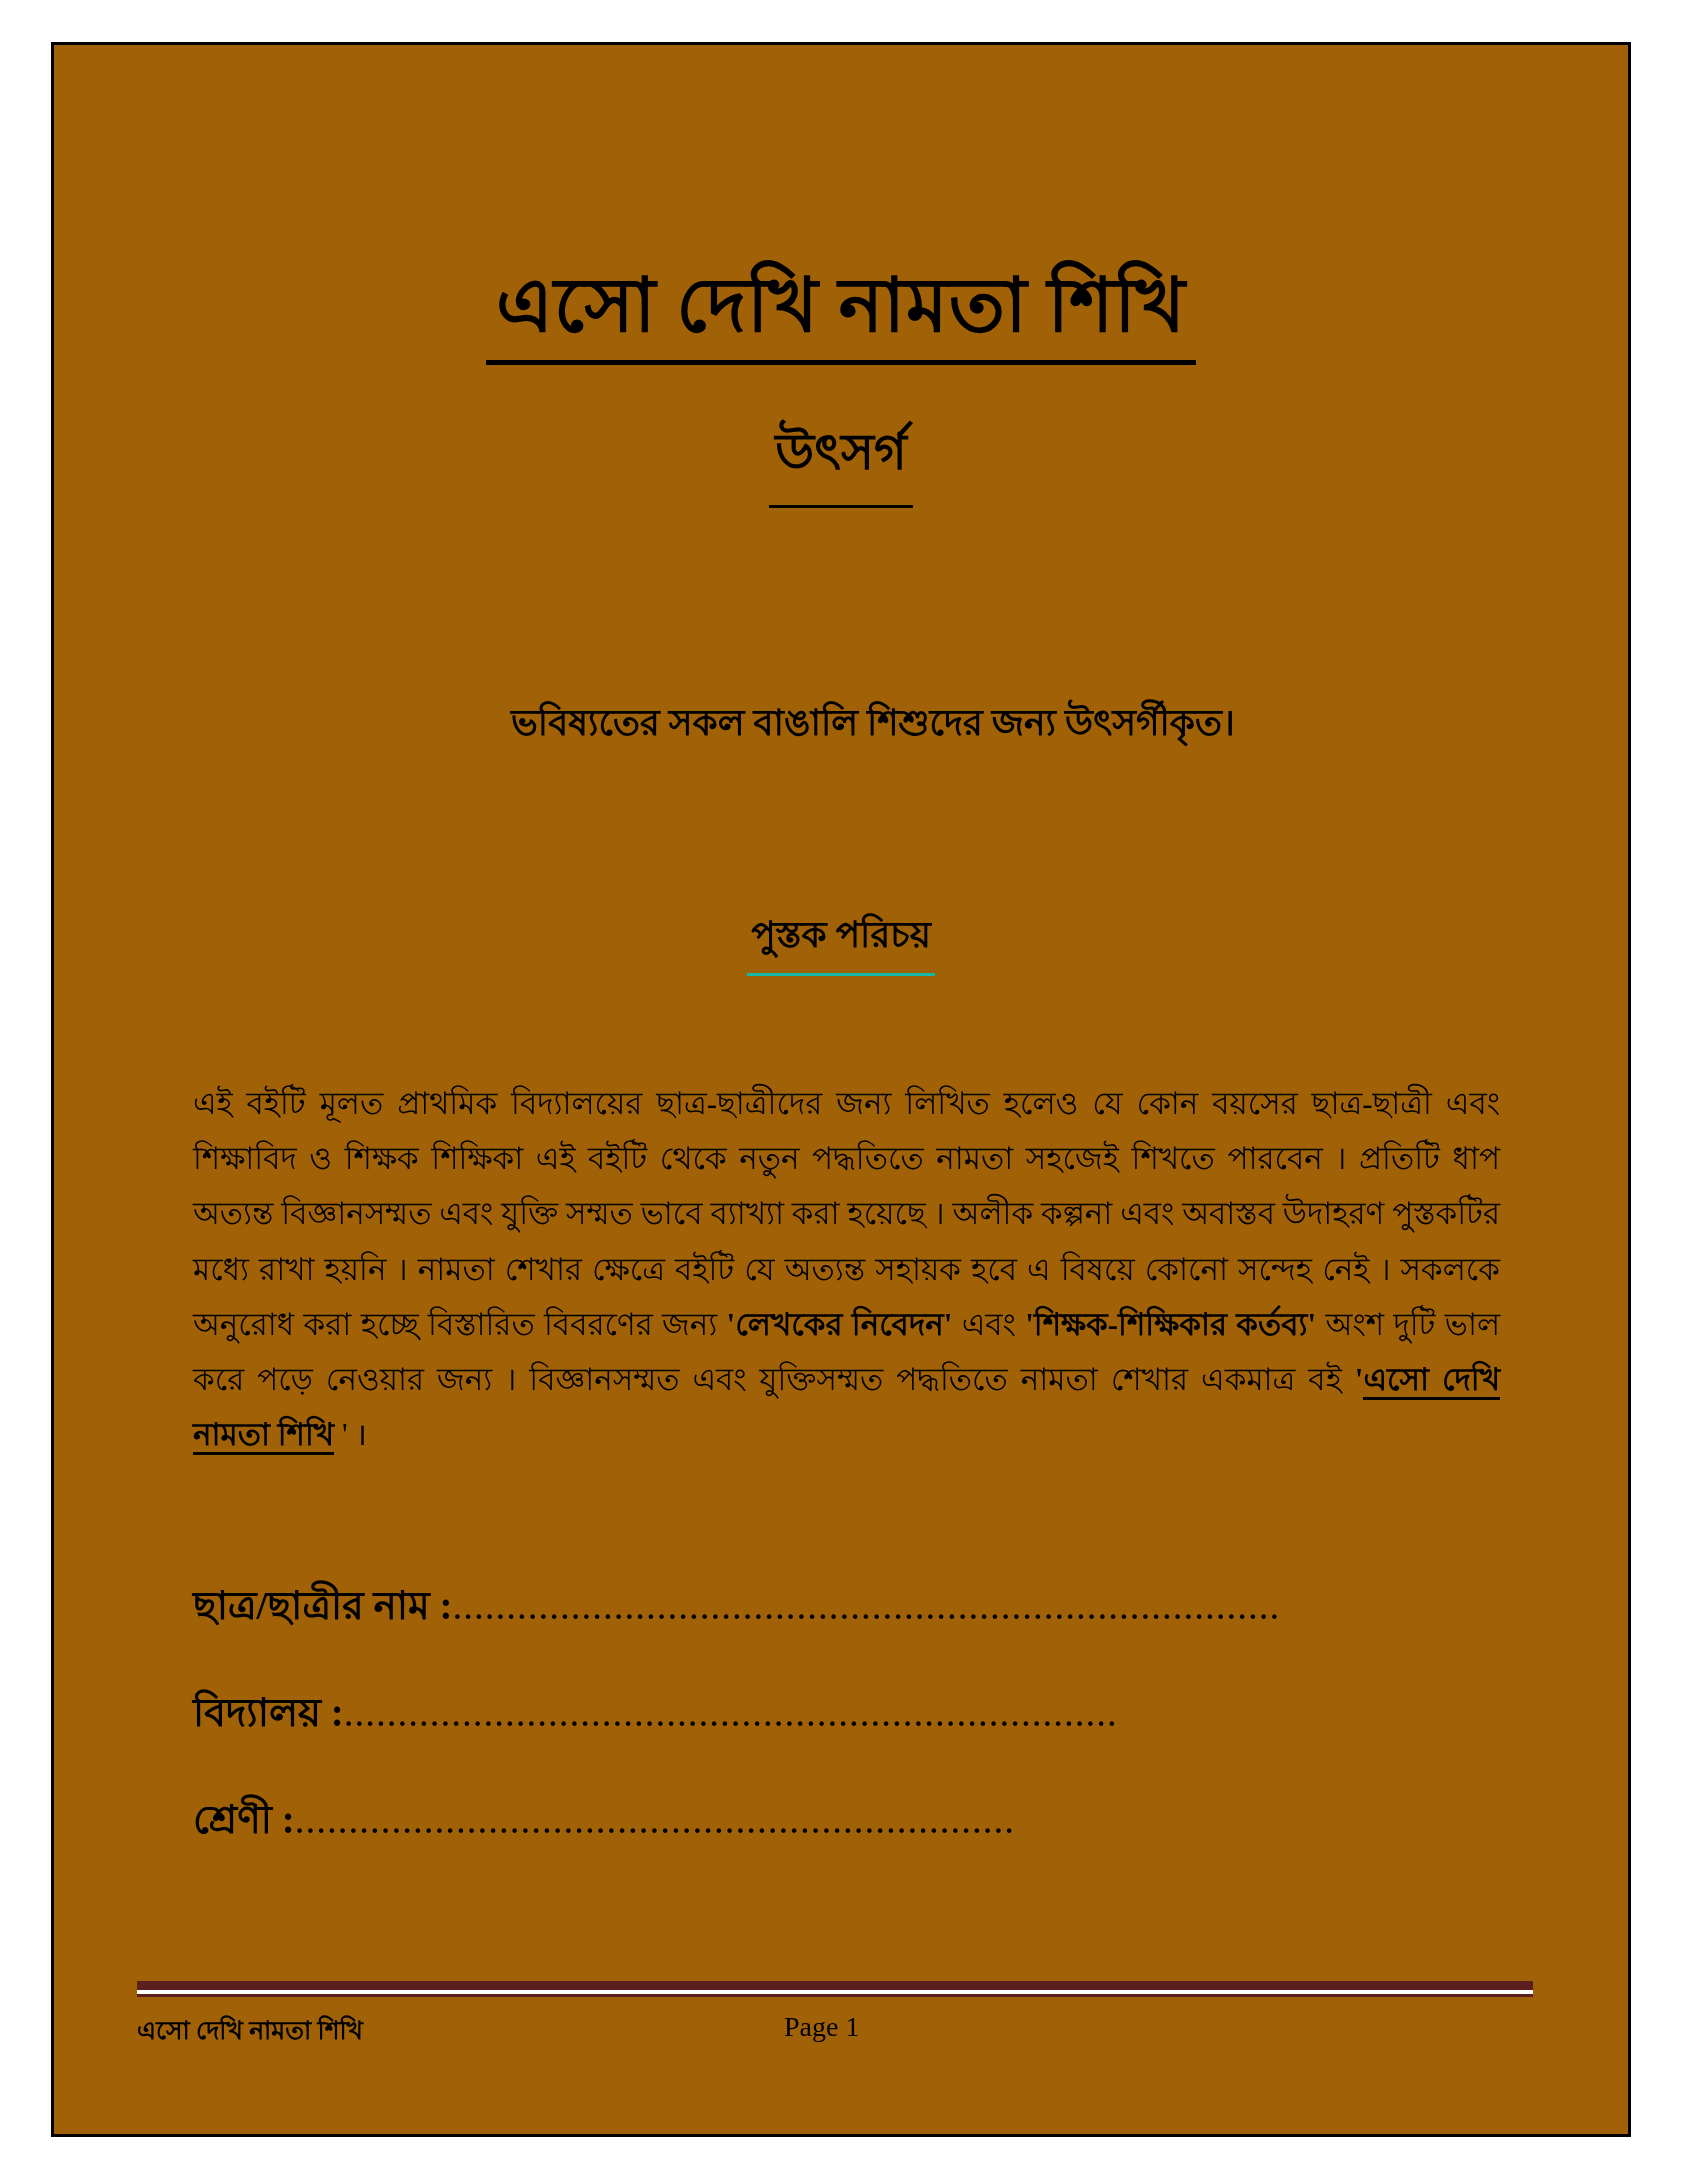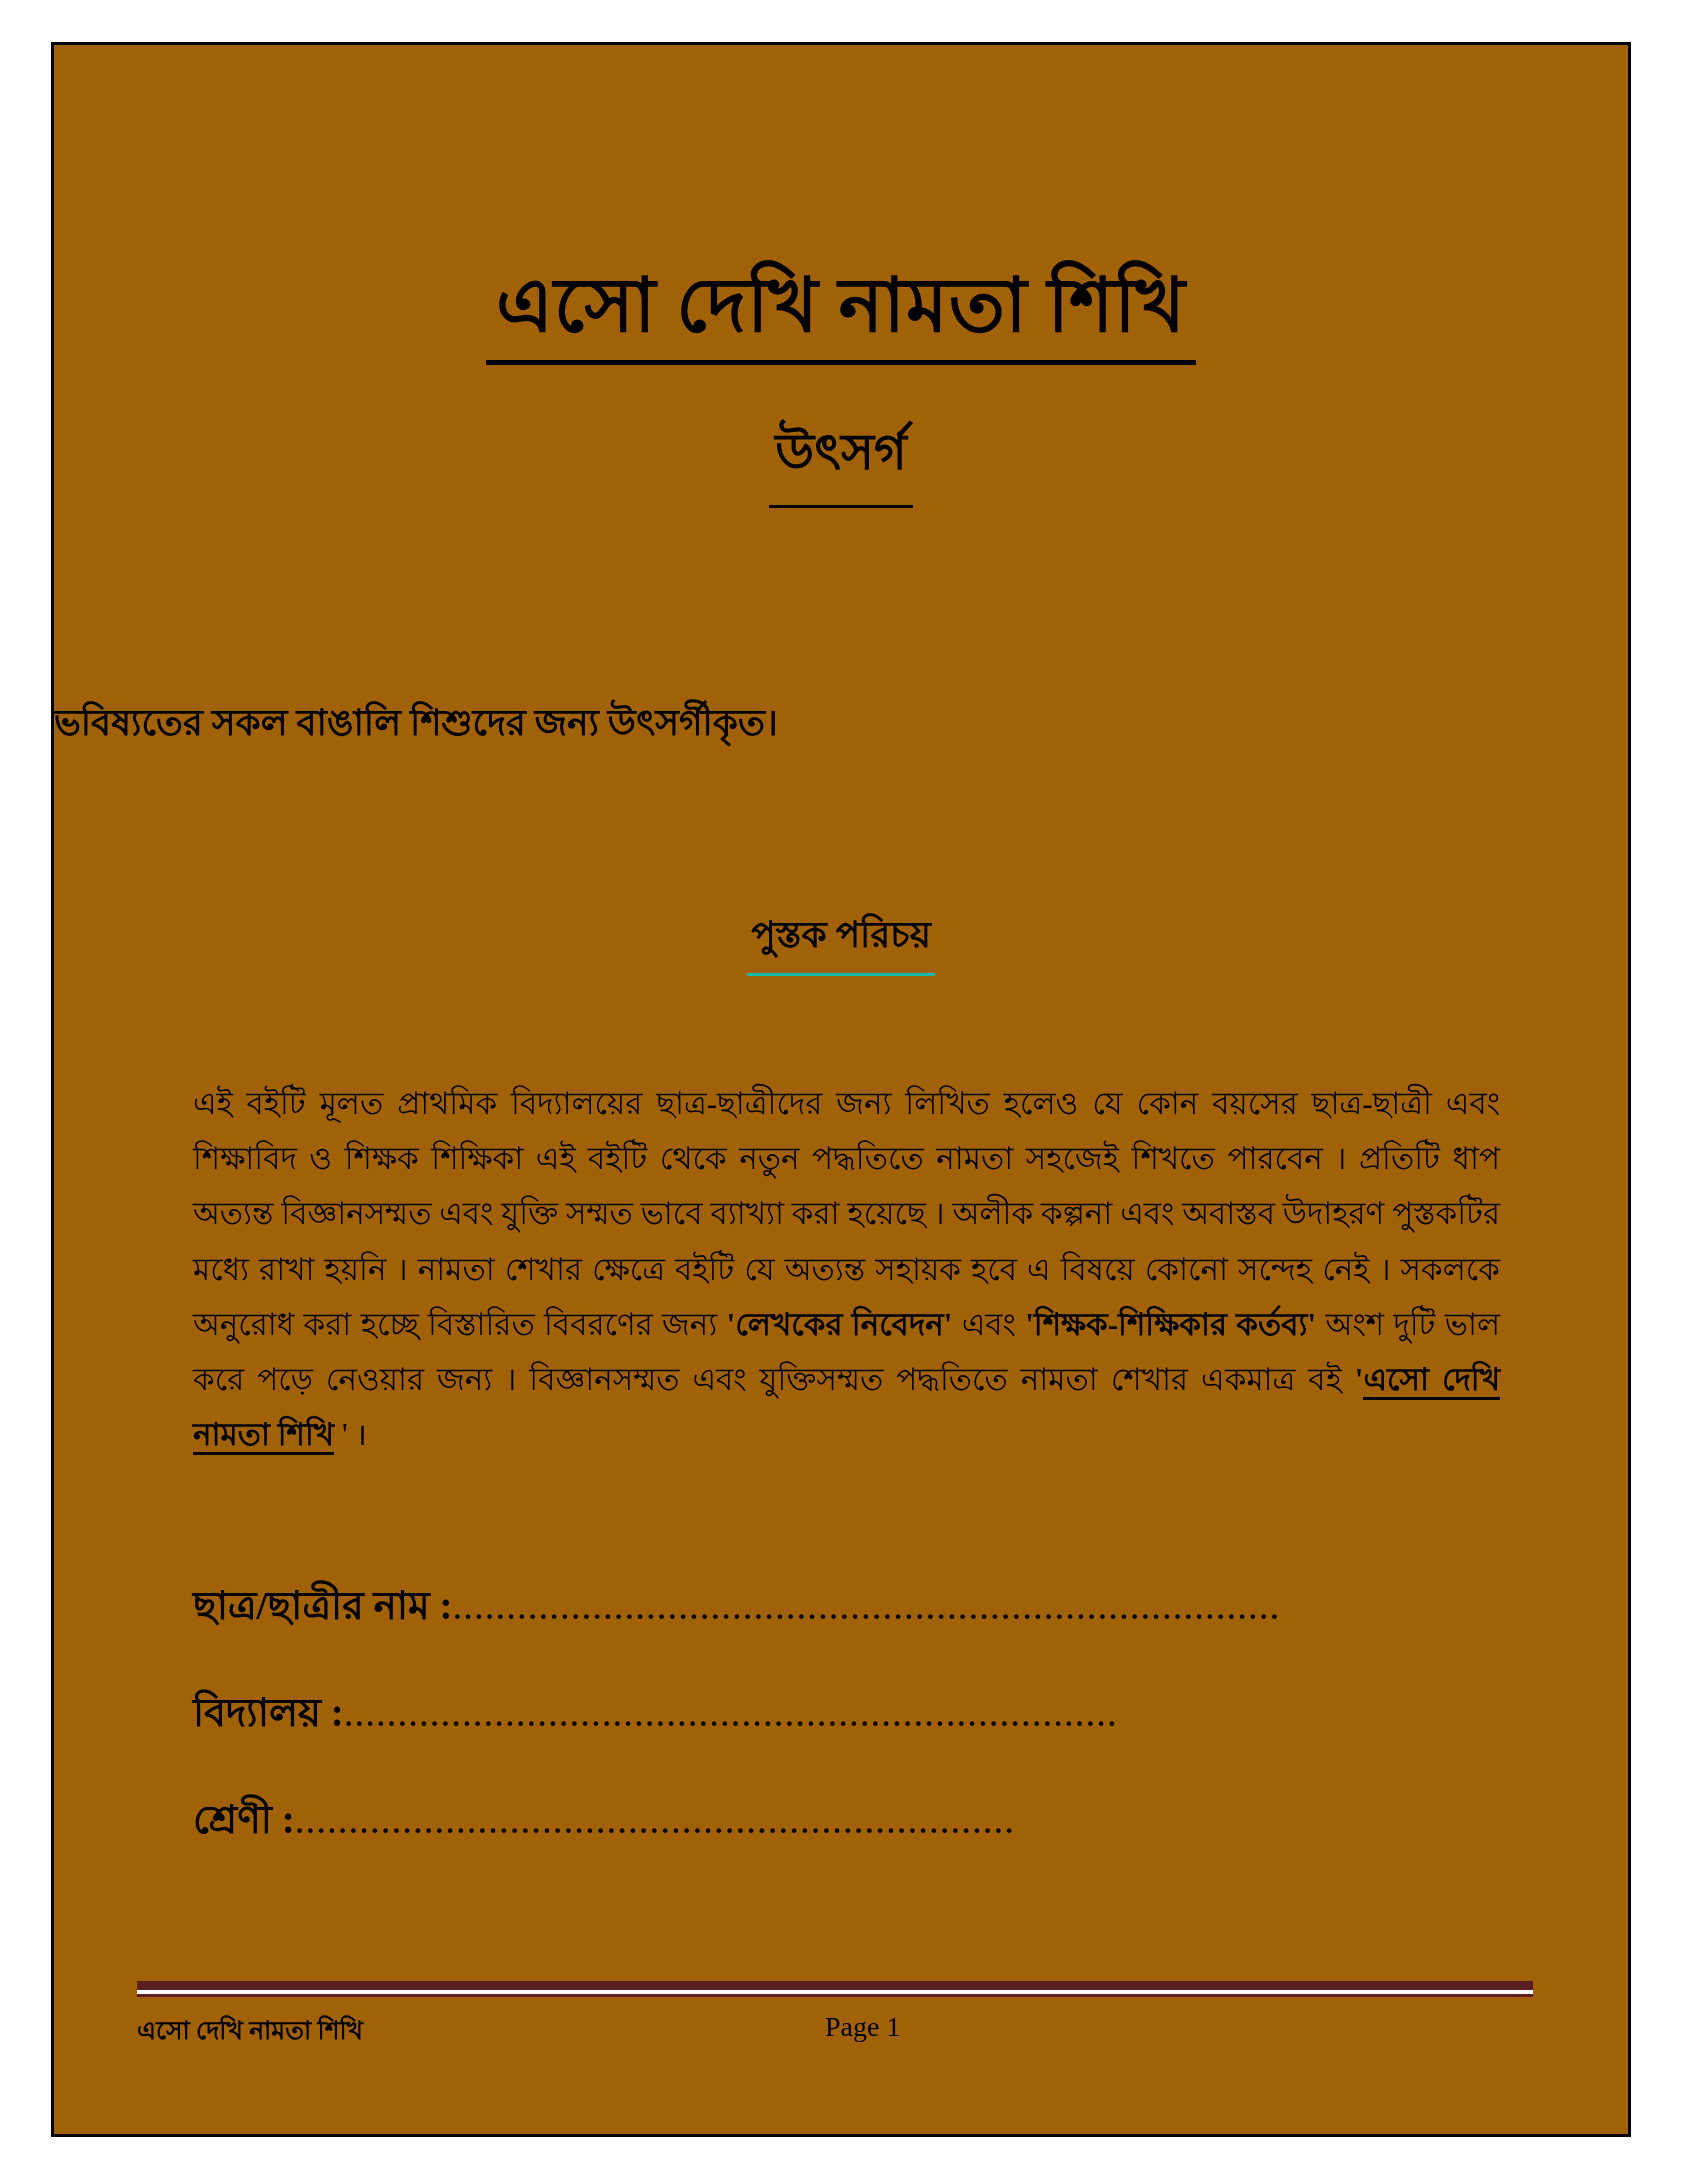--- a/index.html
+++ b/index.html
@@ -65,22 +65,24 @@
     display: inline-block;
     border-bottom: 3px solid #000;
     padding: 0 6px 8px 6px;
   }
 
   .dedication-text {
     position: absolute;
     left: 0;
     top: 614px;
     width: 100%;
+    text-align: center;
     font-size: 36px;
     font-weight: bold;
+    padding-left: 32px;
   }
 
   .intro-heading {
     position: absolute;
     left: 0;
     top: 832px;
     width: 100%;
     text-align: center;
     font-size: 36px;
     font-weight: bold;
@@ -162,21 +164,21 @@
   }
   .footer-left {
     position: absolute;
     left: 0;
     top: 0;
     font-size: 25px;
     font-weight: bold;
   }
   .footer-page {
     position: absolute;
-    left: 688px;
+    left: 647px;
     top: 0;
     font-size: 28px;
     font-family: "Liberation Serif", "DejaVu Serif", serif;
   }
 </style>
 </head>
 <body>
 
 <div class="page-frame">
   <div class="page-inner">

